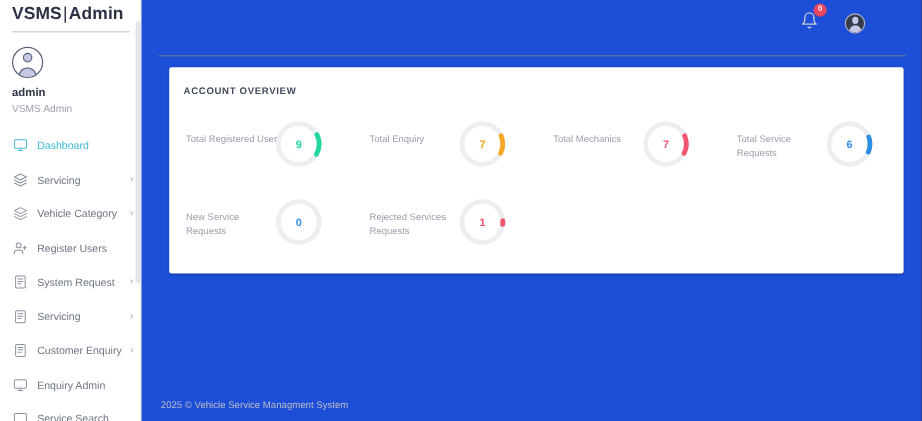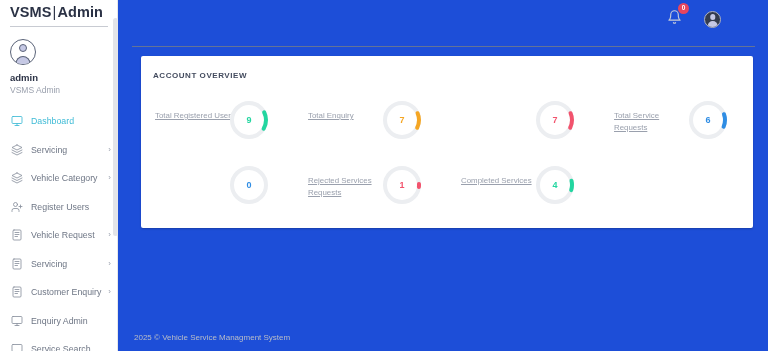--- a/index.html
+++ b/index.html
@@ -145,21 +145,21 @@
 
   #stats { position: absolute; left: 0; top: 41px; width: 612px; }
   .stat-row { display: flex; width: 612px; }
   .stat-cell {
     width: 153px; height: 65px;
     display: flex; align-items: flex-start; padding-left: 14px; padding-top: 4px;
     position: relative;
   }
   .stat-label {
     font-size: 7.9px; color: #9aa0ad; line-height: 1.5;
-    width: 78px; padding-top: 9px; text-decoration: underline;
+    width: 78px; padding-top: 9px;
   }
   .donut {
     position: absolute; right: 24px; top: 2px;
     width: 42px; height: 42px;
   }
   .donut svg { display: block; position: absolute; left: 0; top: 0; }
   .donut .val {
     position: absolute; left: 0; top: 0; width: 42px; height: 42px;
     display: flex; align-items: center; justify-content: center;
     font-size: 9px; font-weight: bold;
@@ -233,21 +233,21 @@
           </span>
           <span class="mi-label">Register Users</span>
         </div>
         <div class="menu-item">
           <span class="mi-icon">
             <svg width="12" height="12" viewBox="0 0 24 24" fill="none" stroke="#8b929f" stroke-width="1.7" stroke-linecap="round" stroke-linejoin="round">
               <rect x="4" y="2" width="16" height="20" rx="2"></rect>
               <path d="M8 7h8M8 11h8M8 15h5"></path>
             </svg>
           </span>
-          <span class="mi-label">Vehicle Request</span>
+          <span class="mi-label">System Request</span>
           <span class="mi-caret">›</span>
         </div>
         <div class="menu-item">
           <span class="mi-icon">
             <svg width="12" height="12" viewBox="0 0 24 24" fill="none" stroke="#8b929f" stroke-width="1.7" stroke-linecap="round" stroke-linejoin="round">
               <rect x="4" y="2" width="16" height="20" rx="2"></rect>
               <path d="M8 7h8M8 11h8M8 15h5"></path>
             </svg>
           </span>
           <span class="mi-label">Servicing</span>
@@ -325,20 +325,21 @@
               <div class="stat-label">Total Enquiry</div>
               <div class="donut">
                 <svg width="42" height="42" viewBox="0 0 42 42">
                   <circle cx="21" cy="21" r="17" fill="none" stroke="#eceef1" stroke-width="4"></circle>
                   <circle cx="21" cy="21" r="17" fill="none" stroke="#f5a623" stroke-width="4" stroke-linecap="round" stroke-dasharray="14.953981031087418 91.86016919096555" stroke-dashoffset="34.180528071056955" transform="rotate(90 21 21)"></circle>
                 </svg>
                 <div class="val" style="color:#f5a623">7</div>
               </div>
             </div>
             <div class="stat-cell">
+              <div class="stat-label">Total Mechanics</div>
               <div class="donut">
                 <svg width="42" height="42" viewBox="0 0 42 42">
                   <circle cx="21" cy="21" r="17" fill="none" stroke="#eceef1" stroke-width="4"></circle>
                   <circle cx="21" cy="21" r="17" fill="none" stroke="#f2536d" stroke-width="4" stroke-linecap="round" stroke-dasharray="14.953981031087418 91.86016919096555" stroke-dashoffset="34.180528071056955" transform="rotate(90 21 21)"></circle>
                 </svg>
                 <div class="val" style="color:#f2536d">7</div>
               </div>
             </div>
             <div class="stat-cell">
               <div class="stat-label">Total Service Requests</div>
@@ -346,45 +347,36 @@
                 <svg width="42" height="42" viewBox="0 0 42 42">
                   <circle cx="21" cy="21" r="17" fill="none" stroke="#eceef1" stroke-width="4"></circle>
                   <circle cx="21" cy="21" r="17" fill="none" stroke="#2f8de4" stroke-width="4" stroke-linecap="round" stroke-dasharray="12.817698026646356 93.99645219540662" stroke-dashoffset="33.11238656883642" transform="rotate(90 21 21)"></circle>
                 </svg>
                 <div class="val" style="color:#2f8de4">6</div>
               </div>
             </div>
           </div>
           <div class="stat-row">
             <div class="stat-cell">
+              <div class="stat-label">New Service Requests</div>
               <div class="donut">
                 <svg width="42" height="42" viewBox="0 0 42 42">
                   <circle cx="21" cy="21" r="17" fill="none" stroke="#eceef1" stroke-width="4"></circle>
                 </svg>
                 <div class="val" style="color:#2f8de4">0</div>
               </div>
             </div>
             <div class="stat-cell">
               <div class="stat-label">Rejected Services Requests</div>
               <div class="donut">
                 <svg width="42" height="42" viewBox="0 0 42 42">
                   <circle cx="21" cy="21" r="17" fill="none" stroke="#eceef1" stroke-width="4"></circle>
                   <circle cx="21" cy="21" r="17" fill="none" stroke="#f2536d" stroke-width="4" stroke-linecap="round" stroke-dasharray="3.204424506661589 103.60972571539138" stroke-dashoffset="28.305749808844038" transform="rotate(90 21 21)"></circle>
                 </svg>
                 <div class="val" style="color:#f2536d">1</div>
-              </div>
-            </div>
-            <div class="stat-cell">
-              <div class="stat-label">Completed Services</div>
-              <div class="donut">
-                <svg width="42" height="42" viewBox="0 0 42 42">
-                  <circle cx="21" cy="21" r="17" fill="none" stroke="#eceef1" stroke-width="4"></circle>
-                  <circle cx="21" cy="21" r="17" fill="none" stroke="#23d6a0" stroke-width="4" stroke-linecap="round" stroke-dasharray="9.613273519984768 97.2008767020682" stroke-dashoffset="31.510174315505626" transform="rotate(90 21 21)"></circle>
-                </svg>
-                <div class="val" style="color:#23d6a0">4</div>
               </div>
             </div>
             <div class="stat-cell"></div>
           </div>
         </div>
     </div>
 
     <div id="footer">2025 © Vehicle Service Managment System</div>
   </div>
 </div>

